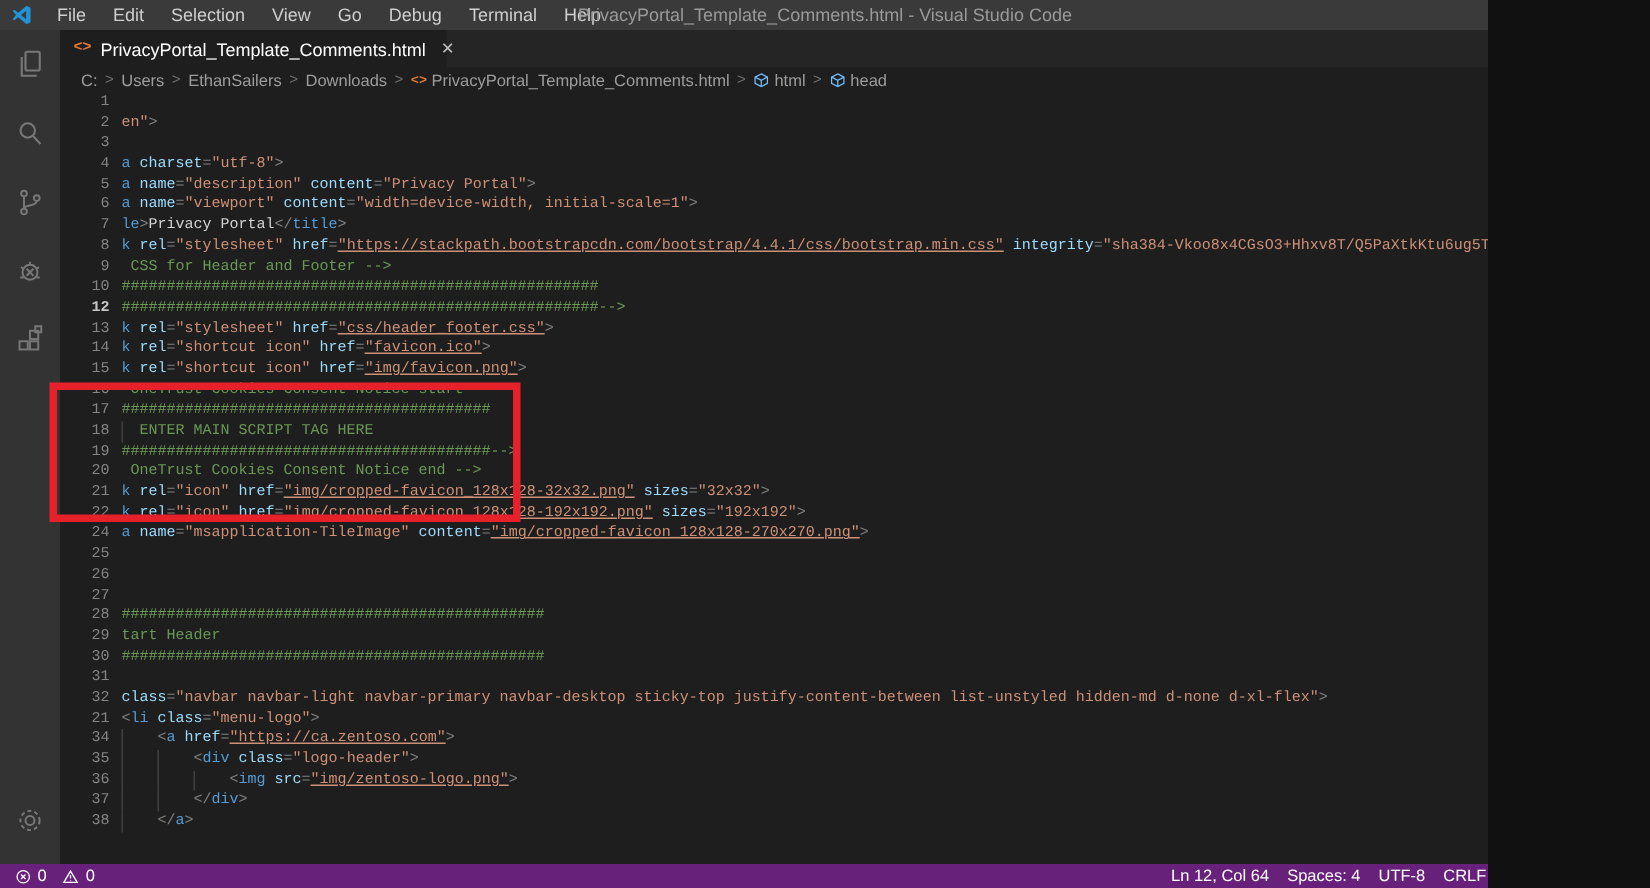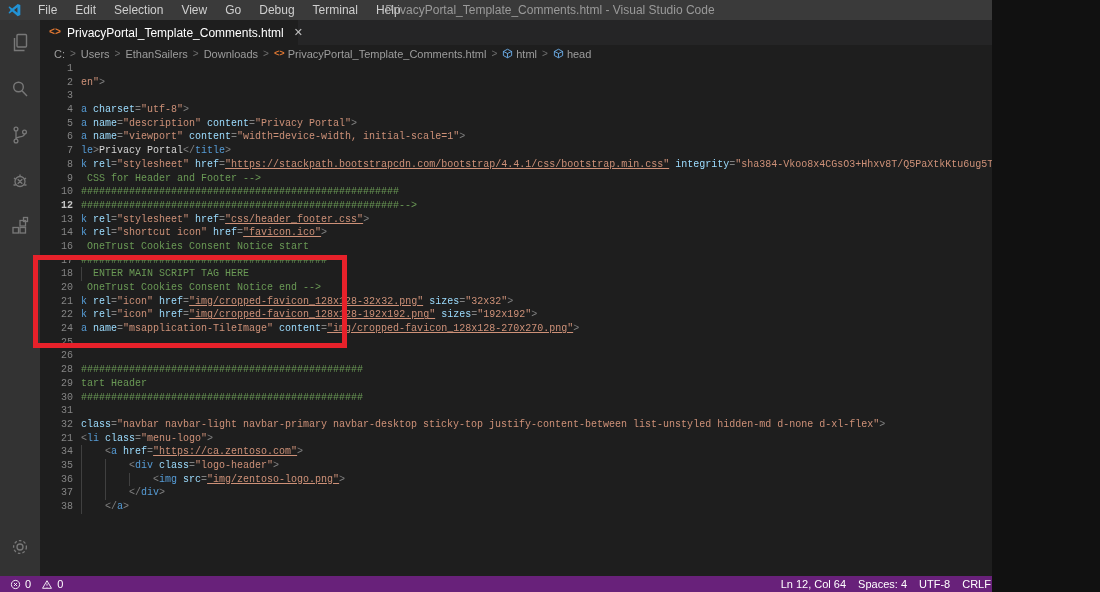--- a/index.html
+++ b/index.html
@@ -208,29 +208,32 @@
       <div class="code-line"><span class="ln-num">4</span><span class="ln-code"><span class="tk-g">a</span><span class="tk-a"> charset</span><span class="tk-p">=</span><span class="tk-s">"utf-8"</span><span class="tk-p">&gt;</span></span></div>
       <div class="code-line"><span class="ln-num">5</span><span class="ln-code"><span class="tk-g">a</span><span class="tk-a"> name</span><span class="tk-p">=</span><span class="tk-s">"description"</span><span class="tk-a"> content</span><span class="tk-p">=</span><span class="tk-s">"Privacy Portal"</span><span class="tk-p">&gt;</span></span></div>
       <div class="code-line"><span class="ln-num">6</span><span class="ln-code"><span class="tk-g">a</span><span class="tk-a"> name</span><span class="tk-p">=</span><span class="tk-s">"viewport"</span><span class="tk-a"> content</span><span class="tk-p">=</span><span class="tk-s">"width=device-width, initial-scale=1"</span><span class="tk-p">&gt;</span></span></div>
       <div class="code-line"><span class="ln-num">7</span><span class="ln-code"><span class="tk-g">le</span><span class="tk-p">&gt;</span><span class="tk-t">Privacy Portal</span><span class="tk-p">&lt;/</span><span class="tk-g">title</span><span class="tk-p">&gt;</span></span></div>
       <div class="code-line"><span class="ln-num">8</span><span class="ln-code"><span class="tk-g">k</span><span class="tk-a"> rel</span><span class="tk-p">=</span><span class="tk-s">"stylesheet"</span><span class="tk-a"> href</span><span class="tk-p">=</span><span class="tk-l">"https://stackpath.bootstrapcdn.com/bootstrap/4.4.1/css/bootstrap.min.css"</span><span class="tk-a"> integrity</span><span class="tk-p">=</span><span class="tk-s">"sha384-Vkoo8x4CGsO3+Hhxv8T/Q5PaXtkKtu6ug5TOeNV6gBiFeWPGFN9MuhOf23Q9Ifjh</span></span></div>
       <div class="code-line"><span class="ln-num">9</span><span class="ln-code"><span class="tk-c"> CSS for Header and Footer --&gt;</span></span></div>
       <div class="code-line"><span class="ln-num">10</span><span class="ln-code"><span class="tk-c">#####################################################</span></span></div>
       <div class="code-line"><span class="ln-num active">12</span><span class="ln-code"><span class="tk-c">#####################################################--&gt;</span></span></div>
       <div class="code-line"><span class="ln-num">13</span><span class="ln-code"><span class="tk-g">k</span><span class="tk-a"> rel</span><span class="tk-p">=</span><span class="tk-s">"stylesheet"</span><span class="tk-a"> href</span><span class="tk-p">=</span><span class="tk-l">"css/header_footer.css"</span><span class="tk-p">&gt;</span></span></div>
       <div class="code-line"><span class="ln-num">14</span><span class="ln-code"><span class="tk-g">k</span><span class="tk-a"> rel</span><span class="tk-p">=</span><span class="tk-s">"shortcut icon"</span><span class="tk-a"> href</span><span class="tk-p">=</span><span class="tk-l">"favicon.ico"</span><span class="tk-p">&gt;</span></span></div>
+      <div class="code-line"><span class="ln-num">15</span><span class="ln-code"><span class="tk-g">k</span><span class="tk-a"> rel</span><span class="tk-p">=</span><span class="tk-s">"shortcut icon"</span><span class="tk-a"> href</span><span class="tk-p">=</span><span class="tk-l">"img/favicon.png"</span><span class="tk-p">&gt;</span></span></div>
       <div class="code-line"><span class="ln-num">16</span><span class="ln-code"><span class="tk-c"> OneTrust Cookies Consent Notice start</span></span></div>
       <div class="code-line"><span class="ln-num">17</span><span class="ln-code"><span class="tk-c">#########################################</span></span></div>
       <div class="code-line"><span class="ln-num">18</span><span class="ln-code"><span class="guide" style="left: 0px;"></span><span class="tk-c">  ENTER MAIN SCRIPT TAG HERE</span></span></div>
+      <div class="code-line"><span class="ln-num">19</span><span class="ln-code"><span class="tk-c">#########################################--&gt;</span></span></div>
       <div class="code-line"><span class="ln-num">20</span><span class="ln-code"><span class="tk-c"> OneTrust Cookies Consent Notice end --&gt;</span></span></div>
       <div class="code-line"><span class="ln-num">21</span><span class="ln-code"><span class="tk-g">k</span><span class="tk-a"> rel</span><span class="tk-p">=</span><span class="tk-s">"icon"</span><span class="tk-a"> href</span><span class="tk-p">=</span><span class="tk-l">"img/cropped-favicon_128x128-32x32.png"</span><span class="tk-a"> sizes</span><span class="tk-p">=</span><span class="tk-s">"32x32"</span><span class="tk-p">&gt;</span></span></div>
       <div class="code-line"><span class="ln-num">22</span><span class="ln-code"><span class="tk-g">k</span><span class="tk-a"> rel</span><span class="tk-p">=</span><span class="tk-s">"icon"</span><span class="tk-a"> href</span><span class="tk-p">=</span><span class="tk-l">"img/cropped-favicon_128x128-192x192.png"</span><span class="tk-a"> sizes</span><span class="tk-p">=</span><span class="tk-s">"192x192"</span><span class="tk-p">&gt;</span></span></div>
       <div class="code-line"><span class="ln-num">24</span><span class="ln-code"><span class="tk-g">a</span><span class="tk-a"> name</span><span class="tk-p">=</span><span class="tk-s">"msapplication-TileImage"</span><span class="tk-a"> content</span><span class="tk-p">=</span><span class="tk-l">"img/cropped-favicon_128x128-270x270.png"</span><span class="tk-p">&gt;</span></span></div>
       <div class="code-line"><span class="ln-num">25</span><span class="ln-code"></span></div>
       <div class="code-line"><span class="ln-num">26</span><span class="ln-code"></span></div>
+      <div class="code-line"><span class="ln-num">27</span><span class="ln-code"></span></div>
       <div class="code-line"><span class="ln-num">28</span><span class="ln-code"><span class="tk-c">###############################################</span></span></div>
       <div class="code-line"><span class="ln-num">29</span><span class="ln-code"><span class="tk-c">tart Header</span></span></div>
       <div class="code-line"><span class="ln-num">30</span><span class="ln-code"><span class="tk-c">###############################################</span></span></div>
       <div class="code-line"><span class="ln-num">31</span><span class="ln-code"></span></div>
       <div class="code-line"><span class="ln-num">32</span><span class="ln-code"><span class="tk-a">class</span><span class="tk-p">=</span><span class="tk-s">"navbar navbar-light navbar-primary navbar-desktop sticky-top justify-content-between list-unstyled hidden-md d-none d-xl-flex"</span><span class="tk-p">&gt;</span></span></div>
       <div class="code-line"><span class="ln-num">21</span><span class="ln-code"><span class="tk-p">&lt;</span><span class="tk-g">li</span><span class="tk-a"> class</span><span class="tk-p">=</span><span class="tk-s">"menu-logo"</span><span class="tk-p">&gt;</span></span></div>
       <div class="code-line"><span class="ln-num">34</span><span class="ln-code"><span class="guide" style="left: 0px;"></span><span class="tk-t">    </span><span class="tk-p">&lt;</span><span class="tk-g">a</span><span class="tk-a"> href</span><span class="tk-p">=</span><span class="tk-l">"https://ca.zentoso.com"</span><span class="tk-p">&gt;</span></span></div>
       <div class="code-line"><span class="ln-num">35</span><span class="ln-code"><span class="guide" style="left: 0px;"></span><span class="guide" style="left: 24px;"></span><span class="tk-t">        </span><span class="tk-p">&lt;</span><span class="tk-g">div</span><span class="tk-a"> class</span><span class="tk-p">=</span><span class="tk-s">"logo-header"</span><span class="tk-p">&gt;</span></span></div>
       <div class="code-line"><span class="ln-num">36</span><span class="ln-code"><span class="guide" style="left: 0px;"></span><span class="guide" style="left: 24px;"></span><span class="guide" style="left: 48px;"></span><span class="tk-t">            </span><span class="tk-p">&lt;</span><span class="tk-g">img</span><span class="tk-a"> src</span><span class="tk-p">=</span><span class="tk-l">"img/zentoso-logo.png"</span><span class="tk-p">&gt;</span></span></div>
       <div class="code-line"><span class="ln-num">37</span><span class="ln-code"><span class="guide" style="left: 0px;"></span><span class="guide" style="left: 24px;"></span><span class="tk-t">        </span><span class="tk-p">&lt;/</span><span class="tk-g">div</span><span class="tk-p">&gt;</span></span></div>

